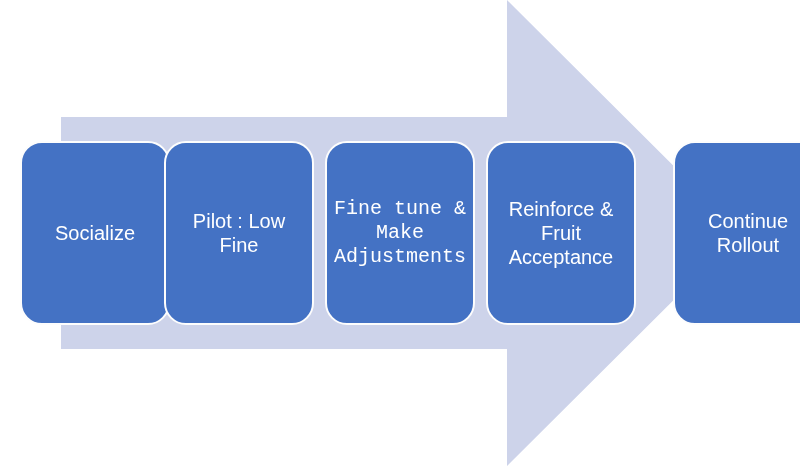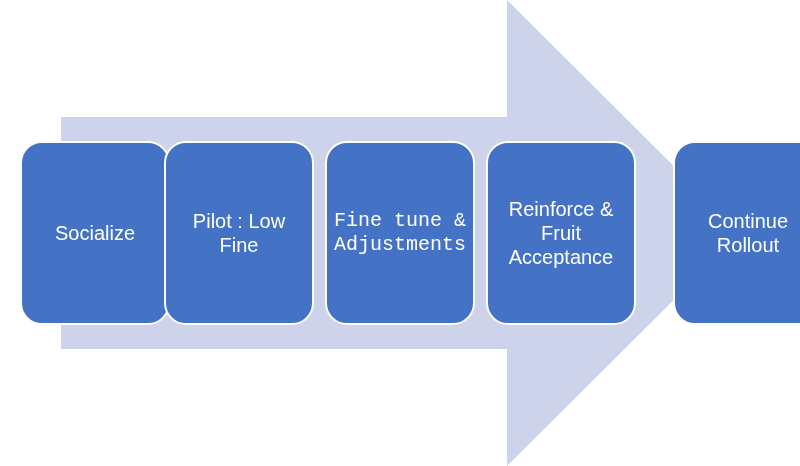--- a/index.html
+++ b/index.html
@@ -69,20 +69,21 @@
   <div class="step s2">
     <div class="step-inner">
       <span class="line">Pilot : Low</span>
       <span class="line">Fine</span>
     </div>
   </div>
 
   <div class="step s3">
     <div class="step-inner">
       <span class="line">Fine tune &amp;</span>
+      <span class="line">Make</span>
       <span class="line">Adjustments</span>
     </div>
   </div>
 
   <div class="step s4">
     <div class="step-inner">
       <span class="line">Reinforce &amp;</span>
       <span class="line">Fruit</span>
       <span class="line">Acceptance</span>
     </div>

